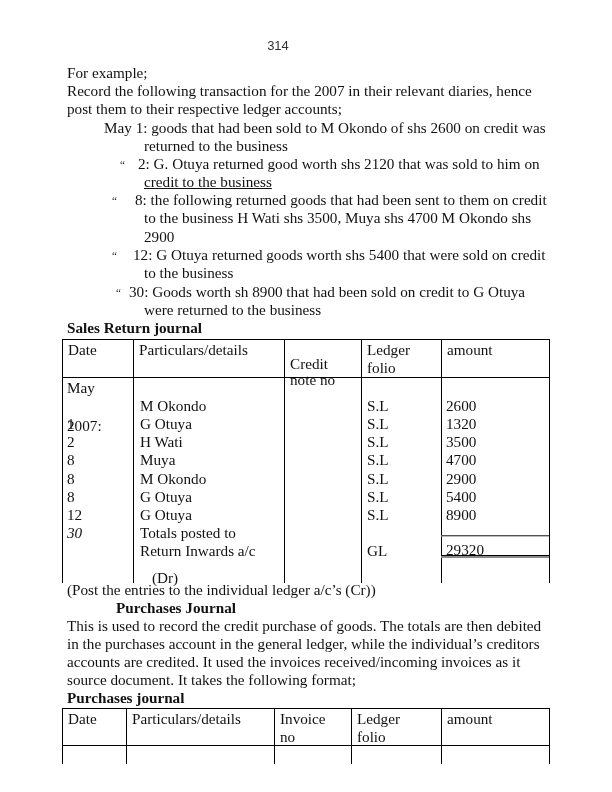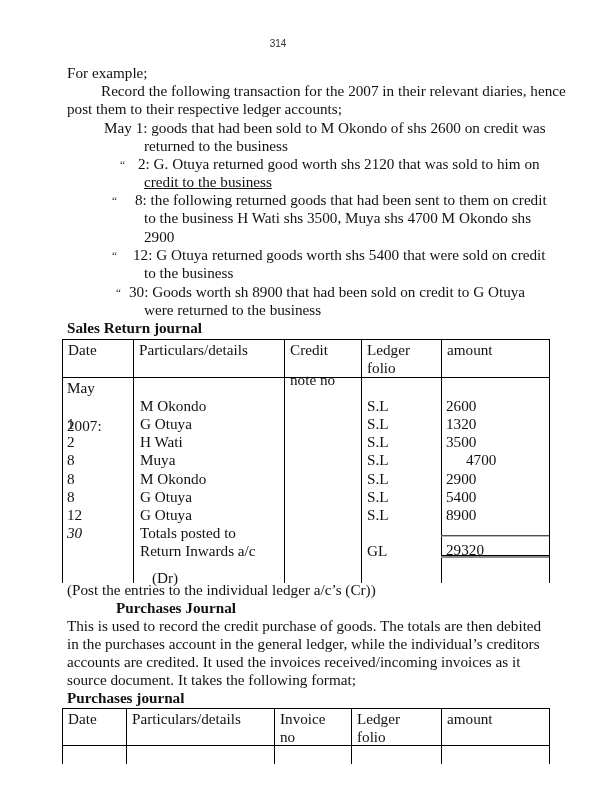--- a/index.html
+++ b/index.html
@@ -1,33 +1,33 @@
 <!DOCTYPE html>
 <html><head>
 <meta charset="utf-8">
 <style>
   html, body { margin: 0; padding: 0; background: #ffffff; }
   body { width: 612px; height: 792px; position: relative; overflow: hidden;
          font-family: "Liberation Serif", serif; color: #111; font-size: 15.2px; }
   .abs { position: absolute; white-space: nowrap; line-height: 18.3px; }
   .pagenum { position: absolute; top: 38px; left: 0; width: 556px; text-align: center;
-             font-family: "Liberation Sans", sans-serif; font-size: 10px; color: #333; }
+             font-family: "Liberation Sans", sans-serif; font-size: 13px; color: #333; }
   .bold { font-weight: bold; text-align: right; }
   .hline { position: absolute; height: 1px; background: #000; }
   .vline { position: absolute; width: 1px; background: #000; }
   .gline { position: absolute; height: 2px; background: #8a8a8a; }
   .cell { position: absolute; white-space: nowrap; line-height: 18.3px; }
 </style>
 </head>
 <body>
 
 <div class="pagenum">314</div>
 
 <div class="abs" style="left:67px; top:64px;">For example;</div>
-<div class="abs" style="left:67px; top:82px;margin-left:34px;">Record the following transaction for the 2007 in their relevant diaries, hence</div>
+<div class="abs" style="left:67px; top:82px;">Record the following transaction for the 2007 in their relevant diaries, hence</div>
 <div class="abs" style="left:67px; top:100px;">post them to their respective ledger accounts;</div>
 
 <div>
   <div class="abs" style="left:104px; top:119px;">May 1: goods that had been sold to M Okondo of shs 2600 on credit was</div>
   <div class="abs" style="left:144px; top:137px;">returned to the business</div>
 
   <div class="abs" style="left:120px; top:155px; font-size:11px;">“</div>
   <div class="abs" style="left:138px; top:155px;">2: G. Otuya returned good worth shs 2120 that was sold to him on</div>
   <div class="abs" style="left:144px; top:173px;text-decoration:underline;">credit to the business</div>
 
@@ -58,21 +58,21 @@
   <div class="vline" style="left:441px; top:339px; height:244px;"></div>
   <div class="vline" style="left:549px; top:339px; height:244px;"></div>
 
   <div class="hline" style="left:441px; top:535px; width:108px;"></div>
   <div class="gline" style="left:441px; top:535px; width:108px; opacity:0.6;"></div>
   <div class="hline" style="left:441px; top:555px; width:108px;"></div>
   <div class="gline" style="left:441px; top:556px; width:108px;"></div>
 
   <div class="cell" style="left:68px; top:341px;">Date</div>
   <div class="cell" style="left:139px; top:341px;">Particulars/details</div>
-  <div class="cell" style="left:290px; top:341px;">Credit</div>
+  <div class="cell" style="left:290px; top:355px;">Credit</div>
   <div class="cell" style="left:290px; top:371px;text-align:right;">note no</div>
   <div class="cell" style="left:367px; top:341px;">Ledger</div>
   <div class="cell" style="left:367px; top:359px;">folio</div>
   <div class="cell" style="left:447px; top:341px;">amount</div>
 
   <div class="cell" style="left:67px; top:379px;">May</div>
   <div class="cell" style="left:67px; top:397px;margin-top:20px;">2007:</div>
   <div class="cell" style="left:67px; top:415px;">1</div>
   <div class="cell" style="left:67px; top:433px;">2</div>
   <div class="cell" style="left:67px; top:451px;">8</div>
@@ -97,21 +97,21 @@
   <div class="cell" style="left:367px; top:433px;">S.L</div>
   <div class="cell" style="left:367px; top:451px;">S.L</div>
   <div class="cell" style="left:367px; top:470px;">S.L</div>
   <div class="cell" style="left:367px; top:488px;">S.L</div>
   <div class="cell" style="left:367px; top:506px;">S.L</div>
   <div class="cell" style="left:367px; top:542px;">GL</div>
 
   <div class="cell" style="left:446px; top:397px;">2600</div>
   <div class="cell" style="left:446px; top:415px;">1320</div>
   <div class="cell" style="left:446px; top:433px;">3500</div>
-  <div class="cell" style="left:446px; top:451px;margin-left:20px;">4700</div>
+  <div class="cell" style="left:446px; top:451px;">4700</div>
   <div class="cell" style="left:446px; top:470px;">2900</div>
   <div class="cell" style="left:446px; top:488px;">5400</div>
   <div class="cell" style="left:446px; top:506px;">8900</div>
   <div class="cell" style="left:446px; top:541px;">29320</div>
 </div>
 
 <div class="abs" style="left:67px; top:581px;">(Post the entries to the individual ledger a/c’s (Cr))</div>
 <div class="abs bold" style="left:116px; top:599px;">Purchases Journal</div>
 <div class="abs" style="left:67px; top:617px;">This is used to record the credit purchase of goods. The totals are then debited</div>
 <div class="abs" style="left:67px; top:635px;">in the purchases account in the general ledger, while the individual’s creditors</div>

